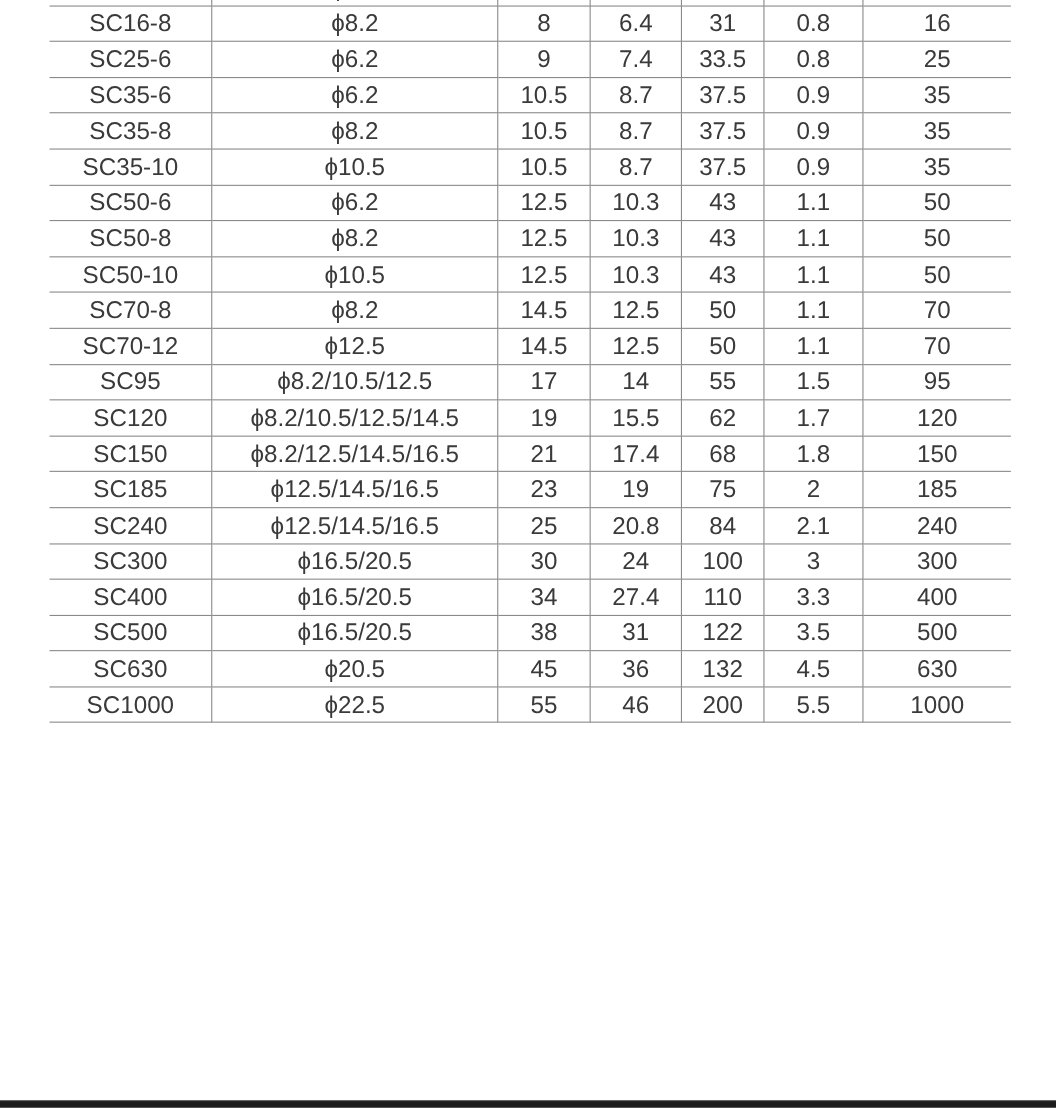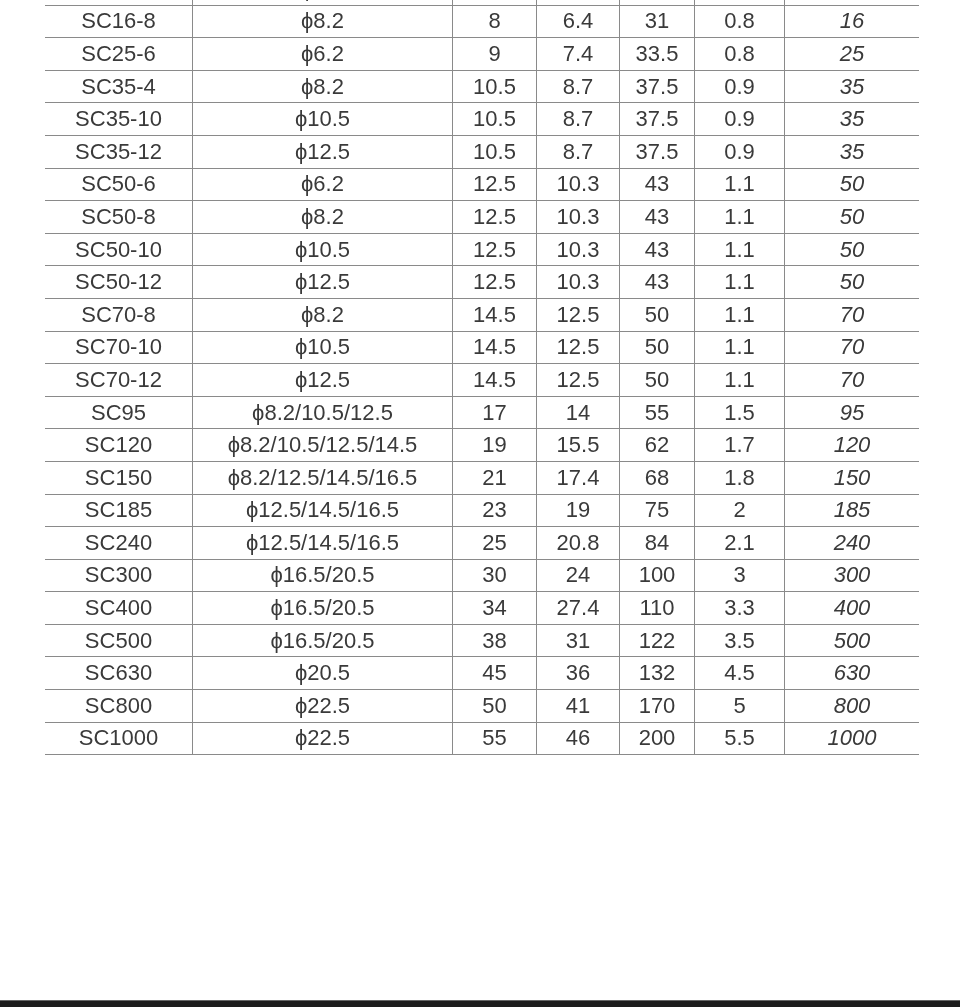--- a/index.html
+++ b/index.html
@@ -2,21 +2,21 @@
 <html><head>
 <meta charset="utf-8">
 <style>
   html, body { margin:0; padding:0; background:#ffffff; }
   body { width:960px; height:1007px; position:relative; overflow:hidden;
          font-family:"Liberation Sans", "DejaVu Sans", sans-serif; color:#333; }
   #spec-table { position:absolute; left:45px; top:-27px; border-collapse:collapse; table-layout:fixed; }
   #spec-table td { height:31.6px; padding:0; text-align:center; font-size:22px; line-height:22px;
                    border-bottom:1.4px solid #8a8a8a; border-right:1.2px solid #8a8a8a; white-space:nowrap;
                    vertical-align:middle; color:#3a3a3a; }
-  #spec-table td:last-child { border-right:none;font-style:italic; }
+  #spec-table td:last-child { border-right:none; }
   #spec-table td.c0 { width:147px; }
   #spec-table td.c1 { width:259px;text-align:center; }
   #spec-table td.c2 { width:83px; }
   #spec-table td.c3 { width:82px; }
   #spec-table td.c4 { width:74px; }
   #spec-table td.c5 { width:89px; }
   #spec-table td.c6 { width:134px; }
   .bottom-bar { position:absolute; left:0; right:0; top:1000px; height:7px; background:#1c1c1c; border-top:1px solid #666; }
 </style>
 </head>
@@ -45,47 +45,47 @@
       <tr>
         <td class="c0">SC25-6</td>
         <td class="c1">ϕ6.2</td>
         <td class="c2">9</td>
         <td class="c3">7.4</td>
         <td class="c4">33.5</td>
         <td class="c5">0.8</td>
         <td class="c6">25</td>
       </tr>
       <tr>
-        <td class="c0">SC35-4</td>
+        <td class="c0">SC35-6</td>
+        <td class="c1">ϕ6.2</td>
+        <td class="c2">10.5</td>
+        <td class="c3">8.7</td>
+        <td class="c4">37.5</td>
+        <td class="c5">0.9</td>
+        <td class="c6">35</td>
+      </tr>
+      <tr>
+        <td class="c0">SC35-8</td>
         <td class="c1">ϕ8.2</td>
         <td class="c2">10.5</td>
         <td class="c3">8.7</td>
         <td class="c4">37.5</td>
         <td class="c5">0.9</td>
         <td class="c6">35</td>
       </tr>
       <tr>
         <td class="c0">SC35-10</td>
         <td class="c1">ϕ10.5</td>
         <td class="c2">10.5</td>
         <td class="c3">8.7</td>
         <td class="c4">37.5</td>
         <td class="c5">0.9</td>
         <td class="c6">35</td>
       </tr>
       <tr>
-        <td class="c0">SC35-12</td>
-        <td class="c1">ϕ12.5</td>
-        <td class="c2">10.5</td>
-        <td class="c3">8.7</td>
-        <td class="c4">37.5</td>
-        <td class="c5">0.9</td>
-        <td class="c6">35</td>
-      </tr>
-      <tr>
         <td class="c0">SC50-6</td>
         <td class="c1">ϕ6.2</td>
         <td class="c2">12.5</td>
         <td class="c3">10.3</td>
         <td class="c4">43</td>
         <td class="c5">1.1</td>
         <td class="c6">50</td>
       </tr>
       <tr>
         <td class="c0">SC50-8</td>
@@ -99,40 +99,22 @@
       <tr>
         <td class="c0">SC50-10</td>
         <td class="c1">ϕ10.5</td>
         <td class="c2">12.5</td>
         <td class="c3">10.3</td>
         <td class="c4">43</td>
         <td class="c5">1.1</td>
         <td class="c6">50</td>
       </tr>
       <tr>
-        <td class="c0">SC50-12</td>
-        <td class="c1">ϕ12.5</td>
-        <td class="c2">12.5</td>
-        <td class="c3">10.3</td>
-        <td class="c4">43</td>
-        <td class="c5">1.1</td>
-        <td class="c6">50</td>
-      </tr>
-      <tr>
         <td class="c0">SC70-8</td>
         <td class="c1">ϕ8.2</td>
-        <td class="c2">14.5</td>
-        <td class="c3">12.5</td>
-        <td class="c4">50</td>
-        <td class="c5">1.1</td>
-        <td class="c6">70</td>
-      </tr>
-      <tr>
-        <td class="c0">SC70-10</td>
-        <td class="c1">ϕ10.5</td>
         <td class="c2">14.5</td>
         <td class="c3">12.5</td>
         <td class="c4">50</td>
         <td class="c5">1.1</td>
         <td class="c6">70</td>
       </tr>
       <tr>
         <td class="c0">SC70-12</td>
         <td class="c1">ϕ12.5</td>
         <td class="c2">14.5</td>
@@ -216,29 +198,20 @@
       <tr>
         <td class="c0">SC630</td>
         <td class="c1">ϕ20.5</td>
         <td class="c2">45</td>
         <td class="c3">36</td>
         <td class="c4">132</td>
         <td class="c5">4.5</td>
         <td class="c6">630</td>
       </tr>
       <tr>
-        <td class="c0">SC800</td>
-        <td class="c1">ϕ22.5</td>
-        <td class="c2">50</td>
-        <td class="c3">41</td>
-        <td class="c4">170</td>
-        <td class="c5">5</td>
-        <td class="c6">800</td>
-      </tr>
-      <tr>
         <td class="c0">SC1000</td>
         <td class="c1">ϕ22.5</td>
         <td class="c2">55</td>
         <td class="c3">46</td>
         <td class="c4">200</td>
         <td class="c5">5.5</td>
         <td class="c6">1000</td>
       </tr>
     </tbody>
 </table>

